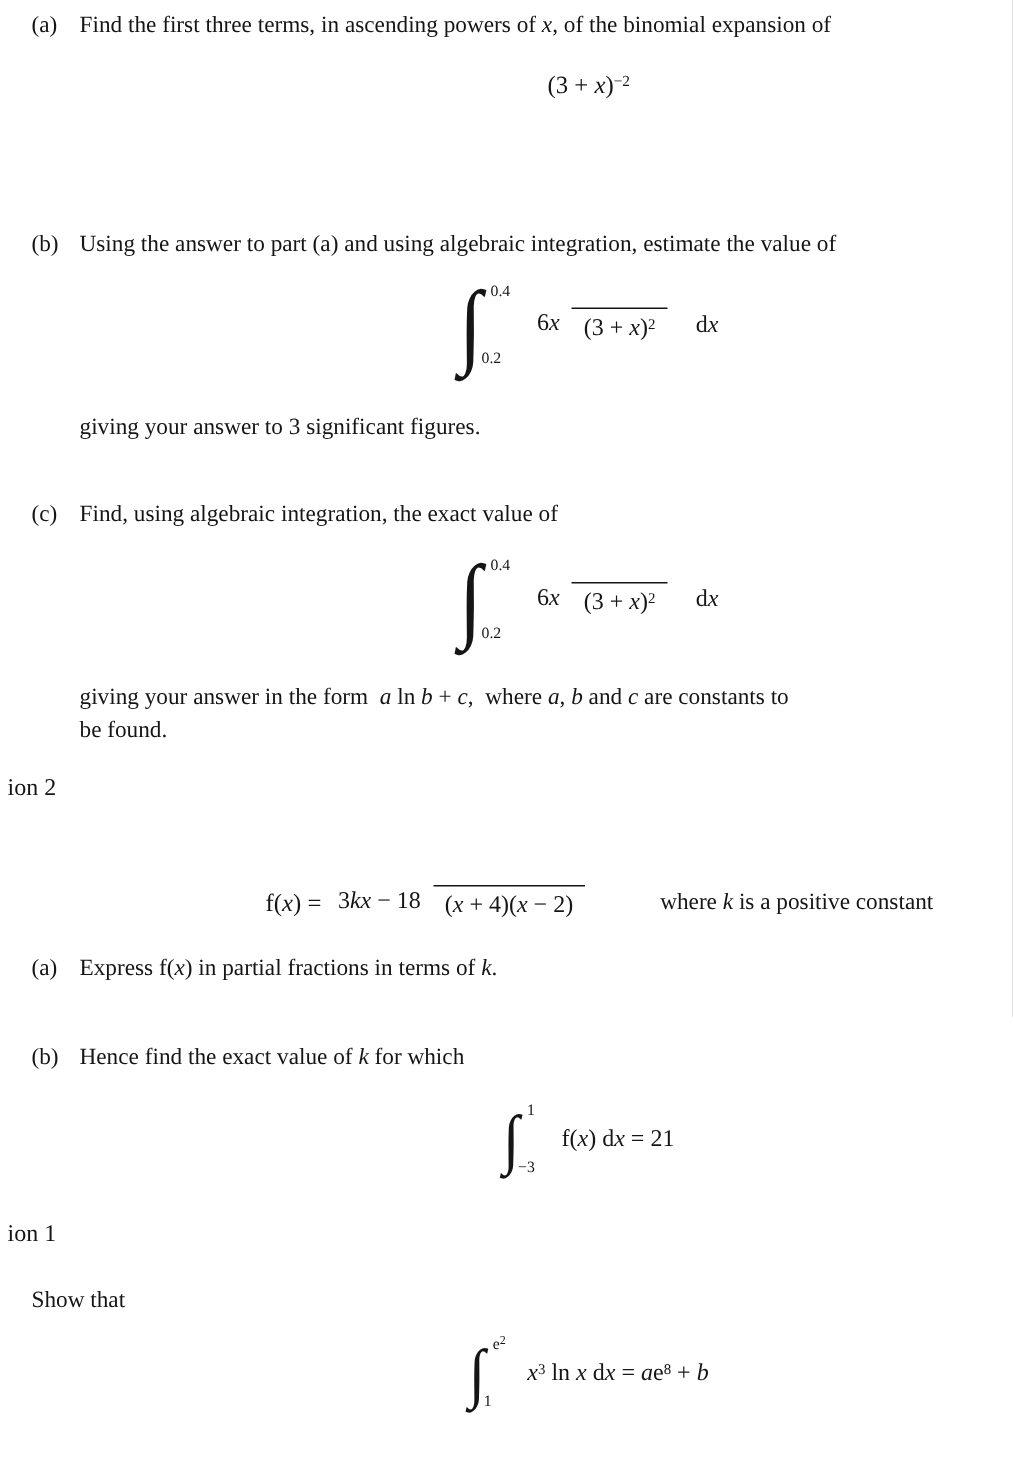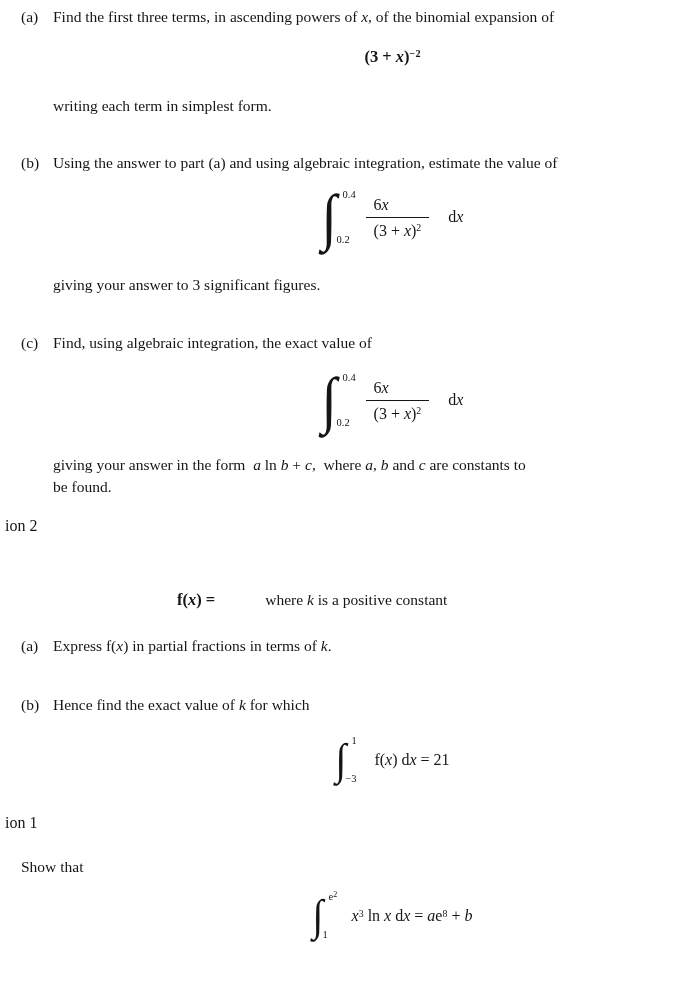--- a/index.html
+++ b/index.html
@@ -18,36 +18,36 @@
   .plabel{flex:0 0 32px;width:32px;}
   .ptext{flex:1;white-space:pre-wrap;}
   .freeline{position:absolute;line-height:22px;white-space:pre-wrap;}
   .indent{left:53px;}
   .margin{left:21px;}
   .qhead{position:absolute;left:5px;font-weight:normal;font-size:16px;line-height:20px;}
   .it{font-style:italic;}
   sup{font-size:0.62em;line-height:0;position:relative;top:-0.45em;vertical-align:baseline;}
   
   .fig{position:absolute;left:110px;width:565px;display:flex;justify-content:center;align-items:center;}
-  .math{font-size:16.5px;font-weight:bold;}
+  .math{font-size:16.5px;}
   
   .int{display:inline-flex;align-items:center;font-size:16px;}
   .iwrap{position:relative;display:inline-block;}
   .iwrap .isign{position:absolute;left:0;top:0;font-family:"Liberation Serif",serif;font-weight:normal;}
   .ilim{position:absolute;font-size:10.5px;line-height:11px;white-space:nowrap;}
   .ilim sup{font-size:8px;top:-0.35em;}
   .lg{width:44px;height:58px;}
   .lg .isign{font-size:56px;line-height:58px;transform:scaleY(1.12);transform-origin:center;}
   .lg .iup{top:1px;left:21px;}
   .lg .ilo{bottom:1px;left:15px;}
   .sm{width:34px;height:44px;}
   .sm .isign{font-size:40px;line-height:44px;transform:scaleY(1.1);transform-origin:center;}
   .sm .iup{top:-3px;left:16px;}
   .sm .ilo{bottom:-2px;left:10px;}
-  .frac{display:inline-flex;flex-direction:column;text-align:left;}
+  .frac{display:inline-flex;text-align:right;}
   .fnum{padding:0 8px 2px;line-height:21px;}
   .fden{border-top:1.4px solid #151515;padding:2px 8px 0;line-height:21px;}
   .diff{margin-left:19px;}
   .ibody{margin-left:5px;white-space:pre-wrap;}
   
   .fxrow{position:absolute;left:177px;display:flex;align-items:center;font-size:16px;margin-top:30px;}
   .fxrow .frac{margin-left:3px;}
   .fxnote{margin-left:50px;font-size:15.5px;white-space:pre-wrap;}
 </style>
 </head>
@@ -57,21 +57,20 @@
 
   <div class="para" style="top:6px">
     <span class="plabel">(a)</span>
     <span class="ptext"><span>Find the first three terms, in ascending powers of </span><span class="it">x</span><span>, of the binomial expansion of</span></span>
   </div>
 
   <div class="fig" style="top:47px">
     <span class="math"><span>(3 + </span><span class="it">x</span><span>)</span><sup>−2</sup></span>
   </div>
 
-  <div class="freeline indent" style="top:95px"><span>writing each term in simplest form.</span></div>
 
   <div class="para" style="top:152px">
     <span class="plabel">(b)</span>
     <span class="ptext"><span>Using the answer to part (a) and using algebraic integration, estimate the value of</span></span>
   </div>
 
   <div class="fig" style="top:188px">
     <span class="int">
       <span class="iwrap lg">
         <span class="isign">∫</span>
@@ -108,20 +107,24 @@
     </span>
   </div>
 
   <div class="freeline indent" style="top:454px;width:600px"><span>giving your answer in the form  </span><span class="it">a</span><span> ln </span><span class="it">b</span><span> + </span><span class="it">c</span><span>,  where </span><span class="it">a</span><span>, </span><span class="it">b</span><span> and </span><span class="it">c</span><span> are constants to
 be found.</span></div>
 
   <div class="qhead" style="top:516px">ion 2</div>
 
   <div class="fxrow" style="top:560px">
     <span class="math"><span>f(</span><span class="it">x</span><span>) = </span></span>
+    <span class="frac">
+      <span class="fnum"><span>3</span><span class="it">kx</span><span> − 18</span></span>
+      <span class="fden"><span>(</span><span class="it">x</span><span> + 4)(</span><span class="it">x</span><span> − 2)</span></span>
+    </span>
     <span class="fxnote"><span>where </span><span class="it">k</span><span> is a positive constant</span></span>
   </div>
 
   <div class="para" style="top:635px">
     <span class="plabel">(a)</span>
     <span class="ptext"><span>Express f(</span><span class="it">x</span><span>) in partial fractions in terms of </span><span class="it">k</span><span>.</span></span>
   </div>
 
   <div class="para" style="top:694px">
     <span class="plabel">(b)</span>

